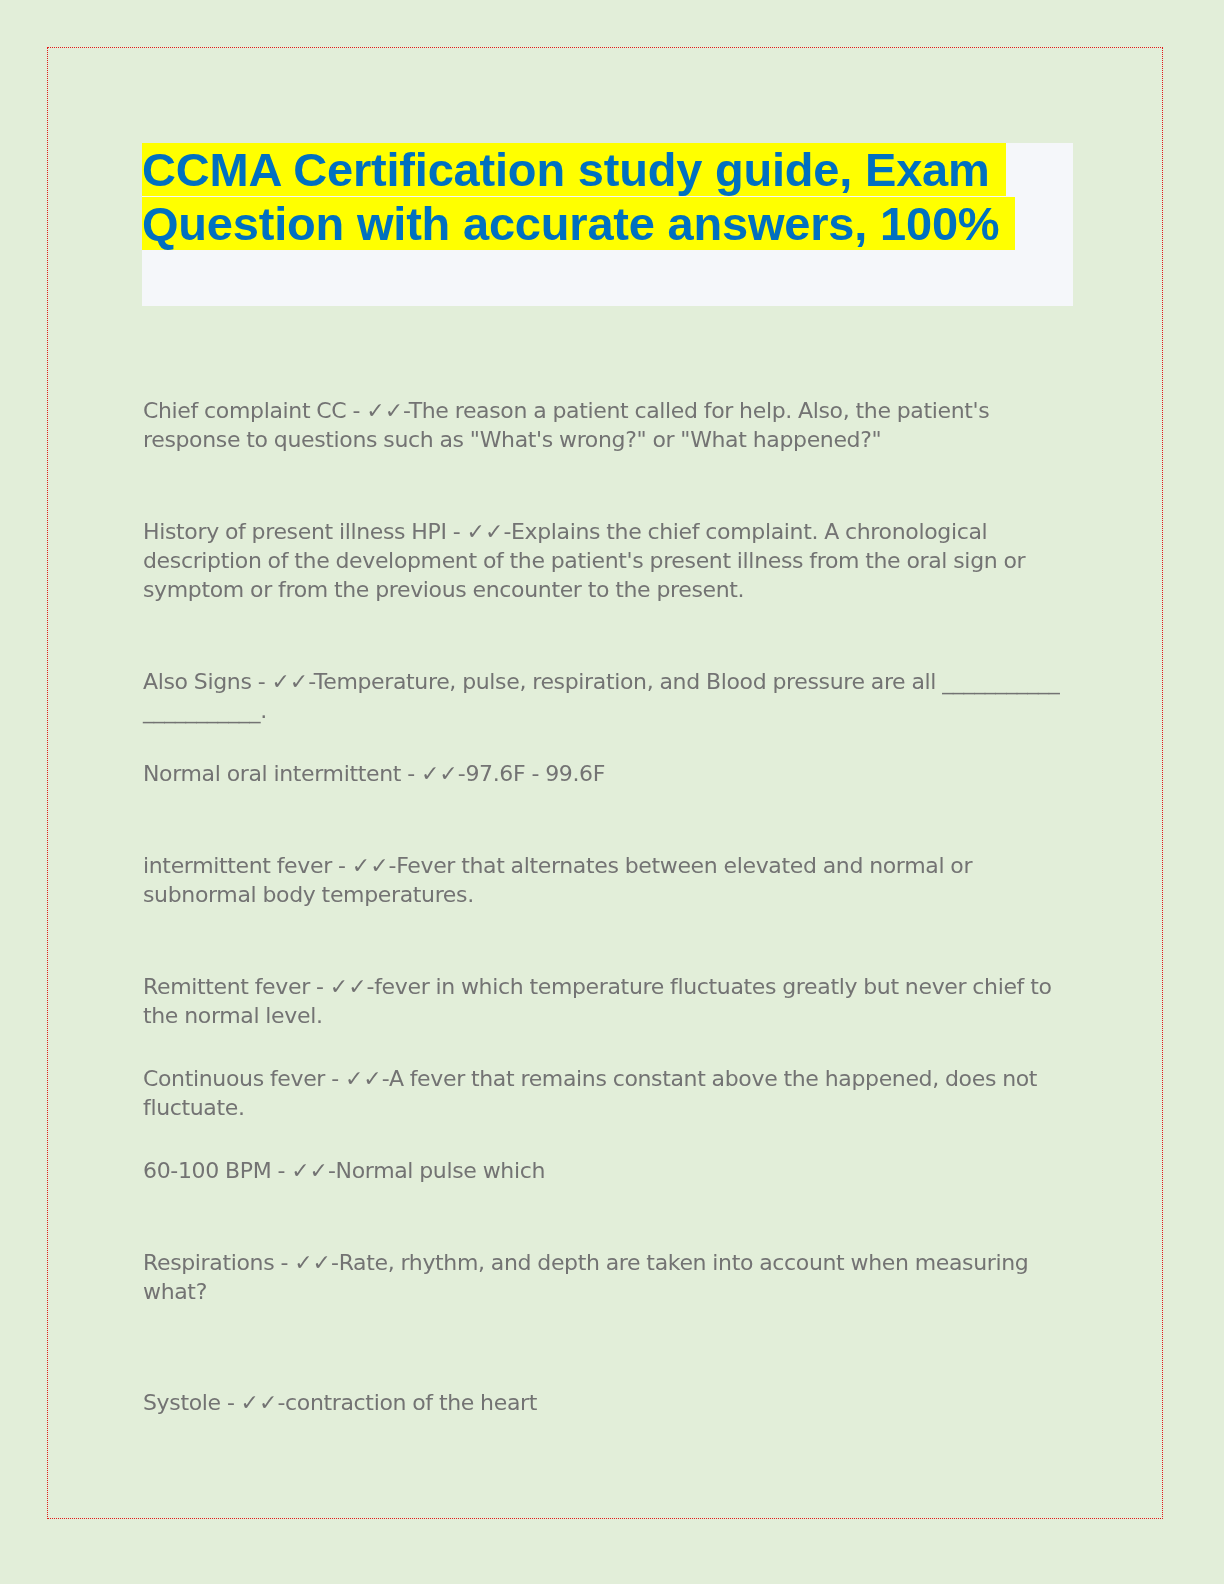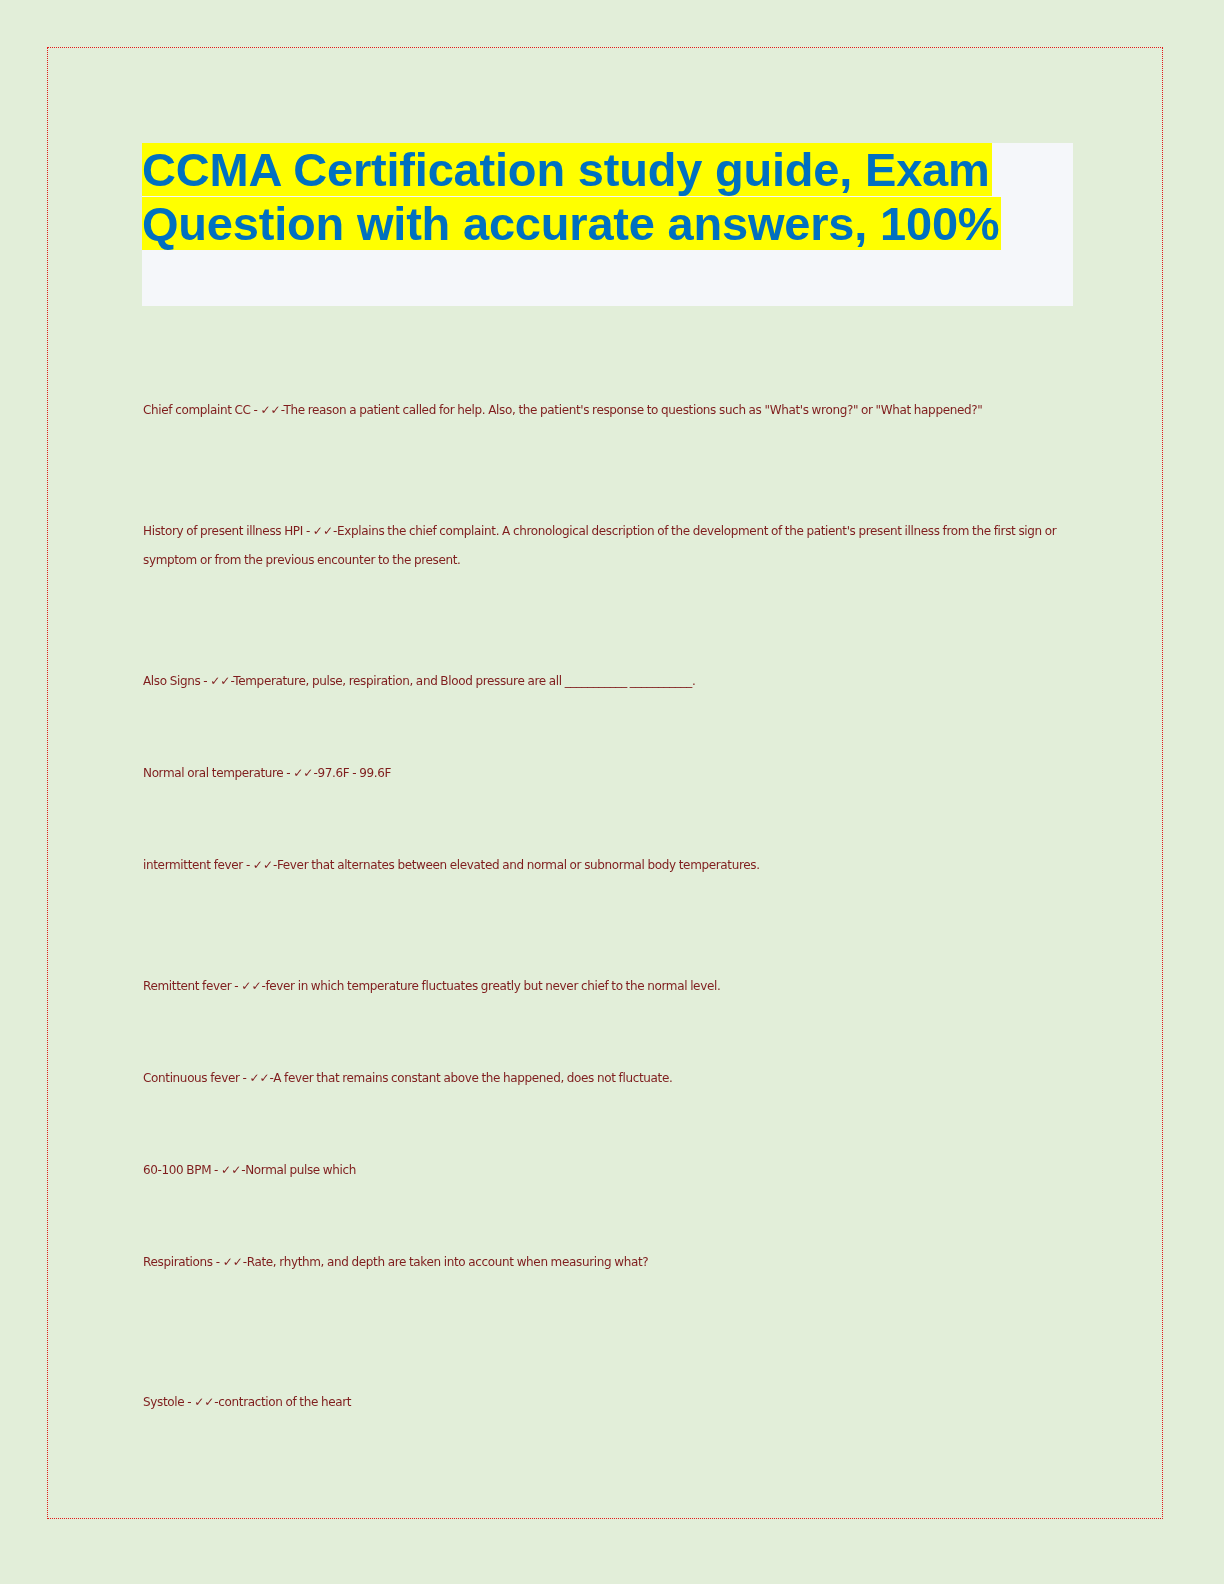--- a/index.html
+++ b/index.html
@@ -36,35 +36,35 @@
       font-family: "Liberation Sans", sans-serif;
       font-weight: bold;
       font-size: 47px;
       line-height: 54px;
       color: #0070c0;
       letter-spacing: -0.2px;
     }
     .title .hl-line {
       display: inline;
       background: #ffff00;
-      padding: 0 2px 0 0;
+      padding: 0 16px 0 0;
       box-decoration-break: clone;
       -webkit-box-decoration-break: clone;
     }
     .entries {
       position: absolute;
       left: 143px;
       top: 396px;
       width: 935px;
     }
     .entry {
       font-family: "DejaVu Sans", sans-serif;
-      font-size: 12px;
+      font-size: 22px;
       line-height: 29px;
-      color: #7f1d1d;
+      color: #737373;
       letter-spacing: -0.35px;
       word-spacing: -0.5px;
     }
     .entry .term, .entry .sep, .entry .check, .entry .answer {
       display: inline;
     }
     .entry .check {
       font-family: "DejaVu Sans", sans-serif;
       font-weight: bold;
       letter-spacing: 0;
@@ -92,29 +92,29 @@
   </h1>
 </div>
 
 <div class="entries">
 
   <div class="entry e0">
     <span class="term">Chief complaint CC</span><span class="sep"> - </span><span class="check">✓✓</span><span class="answer">-The reason a patient called for help. Also, the patient's response to questions such as "What's wrong?" or "What happened?"</span>
   </div>
 
   <div class="entry e1">
-    <span class="term">History of present illness HPI</span><span class="sep"> - </span><span class="check">✓✓</span><span class="answer">-Explains the chief complaint. A chronological description of the development of the patient's present illness from the first sign or symptom or from the previous encounter to the present.</span>
+    <span class="term">History of present illness HPI</span><span class="sep"> - </span><span class="check">✓✓</span><span class="answer">-Explains the chief complaint. A chronological description of the development of the patient's present illness from the oral sign or symptom or from the previous encounter to the present.</span>
   </div>
 
   <div class="entry e2">
     <span class="term">Also Signs</span><span class="sep"> - </span><span class="check">✓✓</span><span class="answer">-Temperature, pulse, respiration, and Blood pressure are all ___________ ___________.</span>
   </div>
 
   <div class="entry e3">
-    <span class="term">Normal oral temperature</span><span class="sep"> - </span><span class="check">✓✓</span><span class="answer">-97.6F - 99.6F</span>
+    <span class="term">Normal oral intermittent</span><span class="sep"> - </span><span class="check">✓✓</span><span class="answer">-97.6F - 99.6F</span>
   </div>
 
   <div class="entry e4">
     <span class="term">intermittent fever</span><span class="sep"> - </span><span class="check">✓✓</span><span class="answer">-Fever that alternates between elevated and normal or subnormal body temperatures.</span>
   </div>
 
   <div class="entry e5">
     <span class="term">Remittent fever</span><span class="sep"> - </span><span class="check">✓✓</span><span class="answer">-fever in which temperature fluctuates greatly but never chief to the normal level.</span>
   </div>
 

